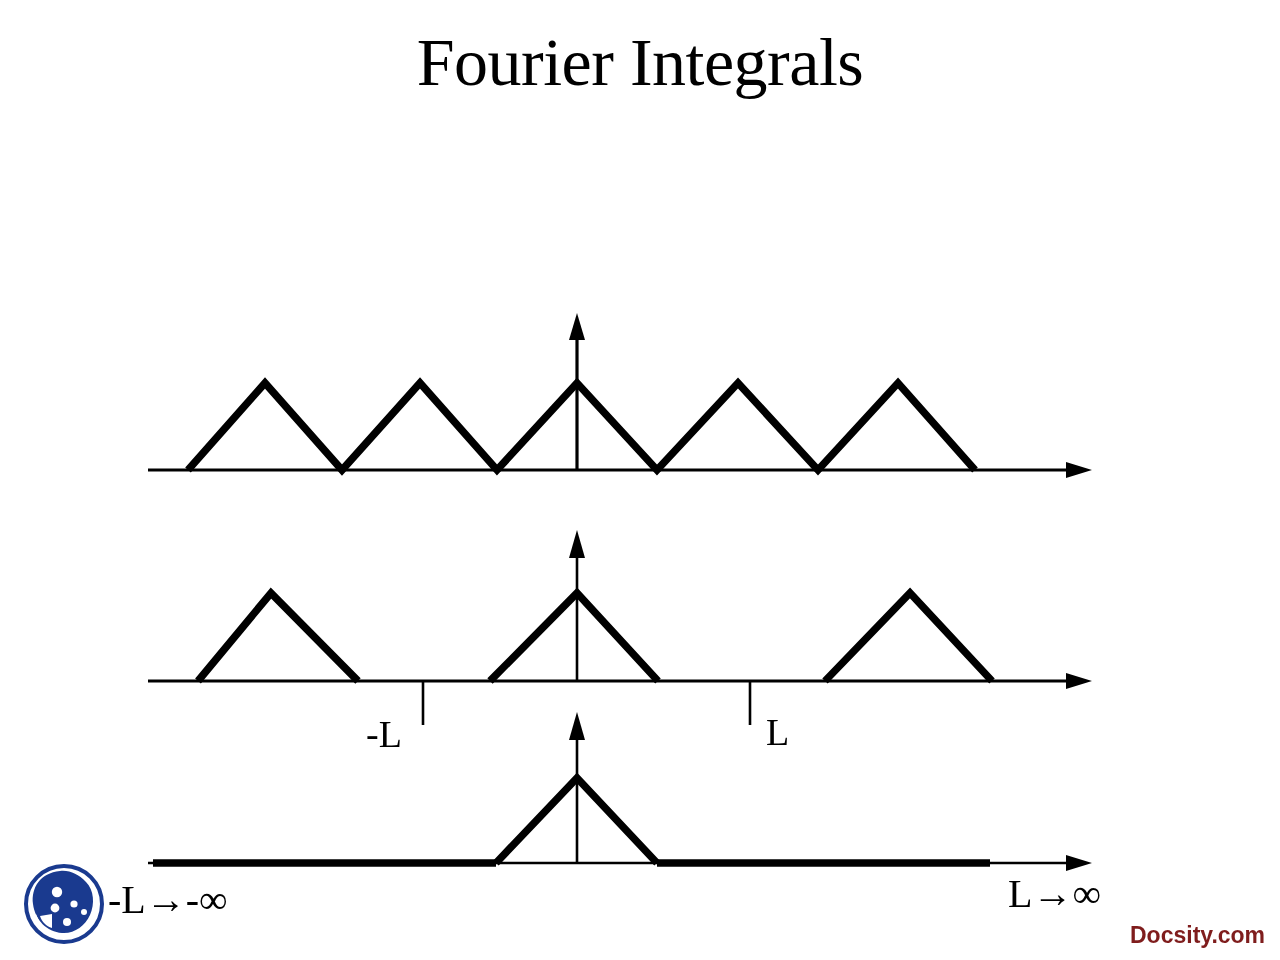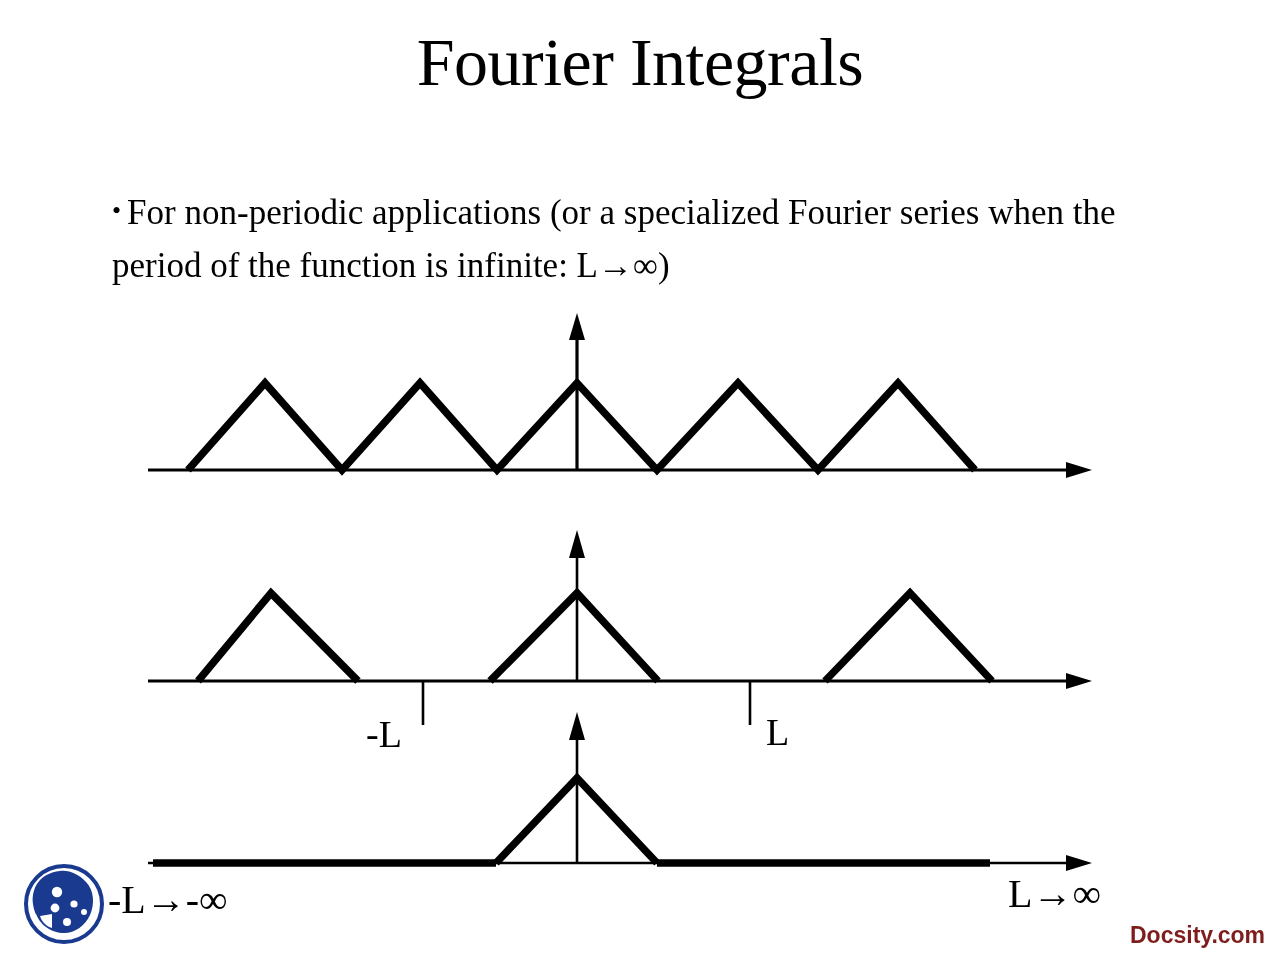--- a/index.html
+++ b/index.html
@@ -93,23 +93,20 @@
     white-space: nowrap;
   }
 </style>
 </head>
 <body>
 
 <div id="slide">
 
   <div class="title">Fourier Integrals</div>
 
-  <div class="bullet-block">
-    <span class="bullet-dot">•</span><span>For non-periodic applications (or a specialized Fourier series when the period of the function is infinite: L→∞)</span>
-  </div>
 
   <svg class="figure" viewBox="0 0 1280 960" width="1280" height="960" xmlns="http://www.w3.org/2000/svg">
 
     <g>
 
       <line x1="148" y1="470" x2="1075" y2="470" stroke="#000" stroke-width="3.2"></line>
       <polygon points="1092,470 1066,462 1066,478" fill="#000"></polygon>
 
       <line x1="577" y1="470" x2="577" y2="330" stroke="#000" stroke-width="3.2"></line>
       <polygon points="577,313 569,340 585,340" fill="#000"></polygon>

